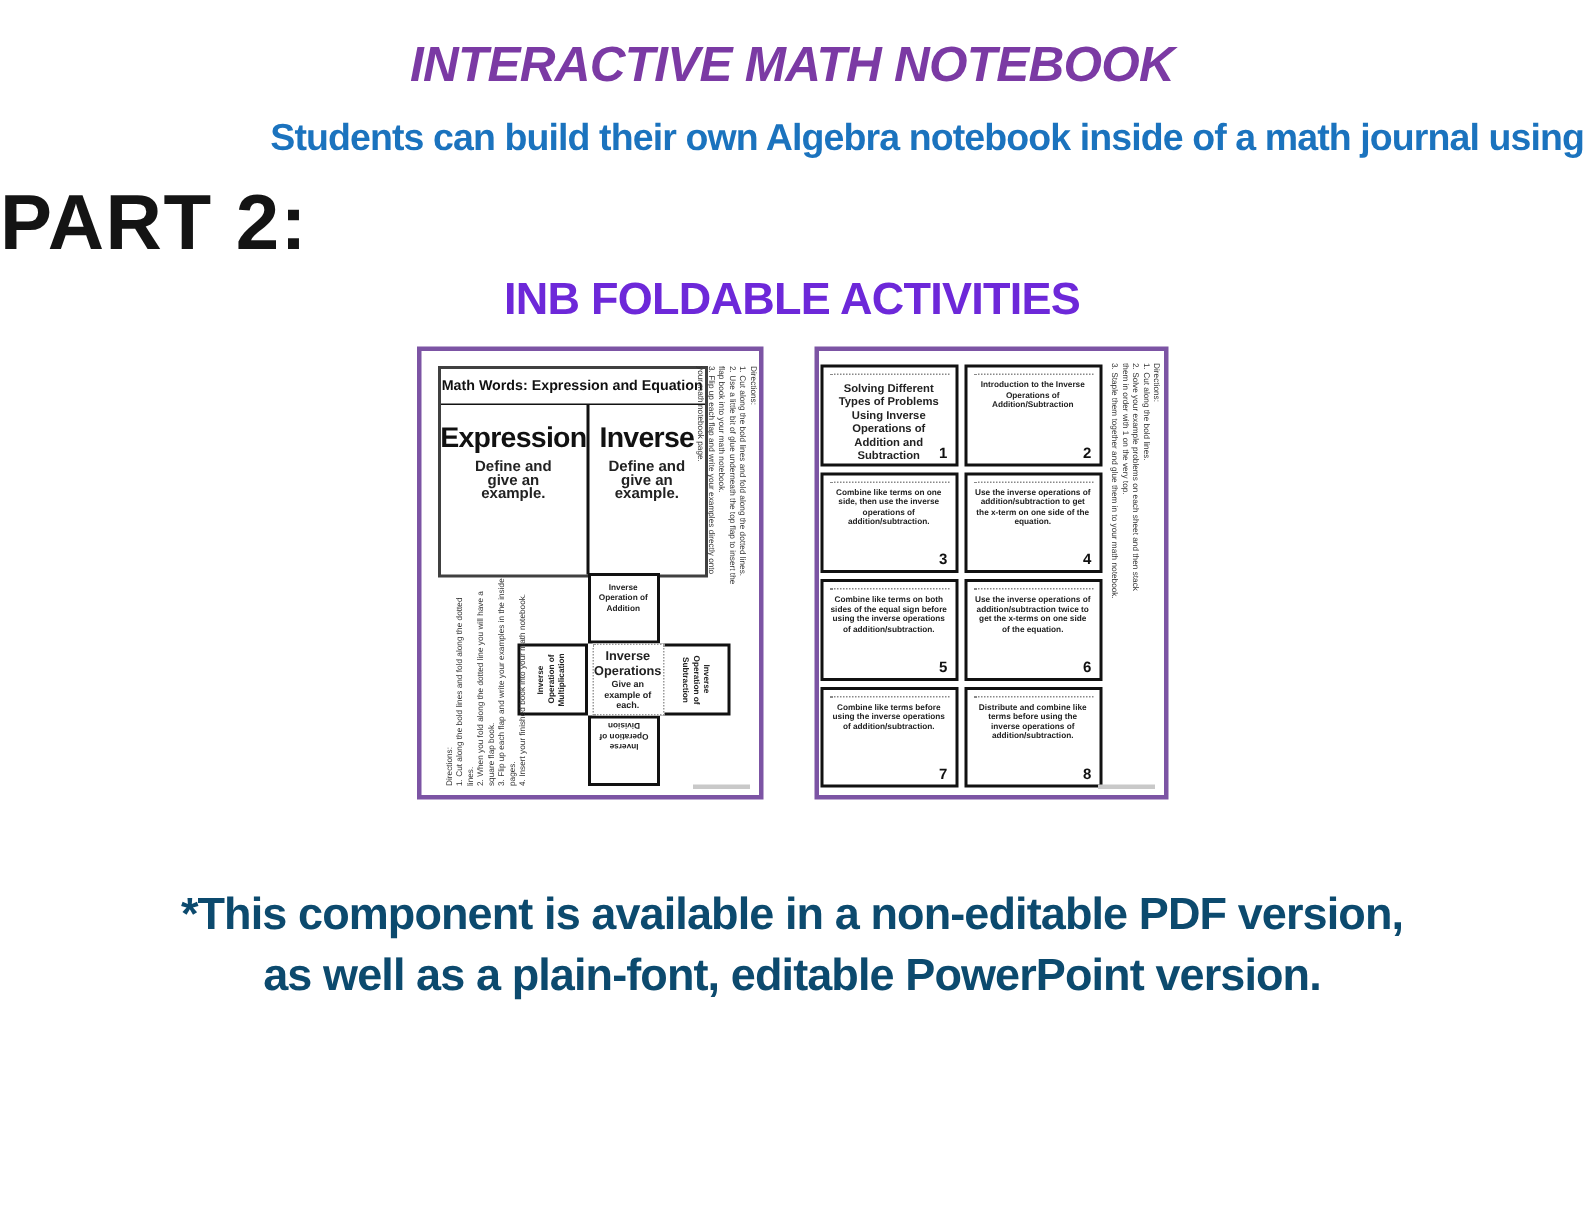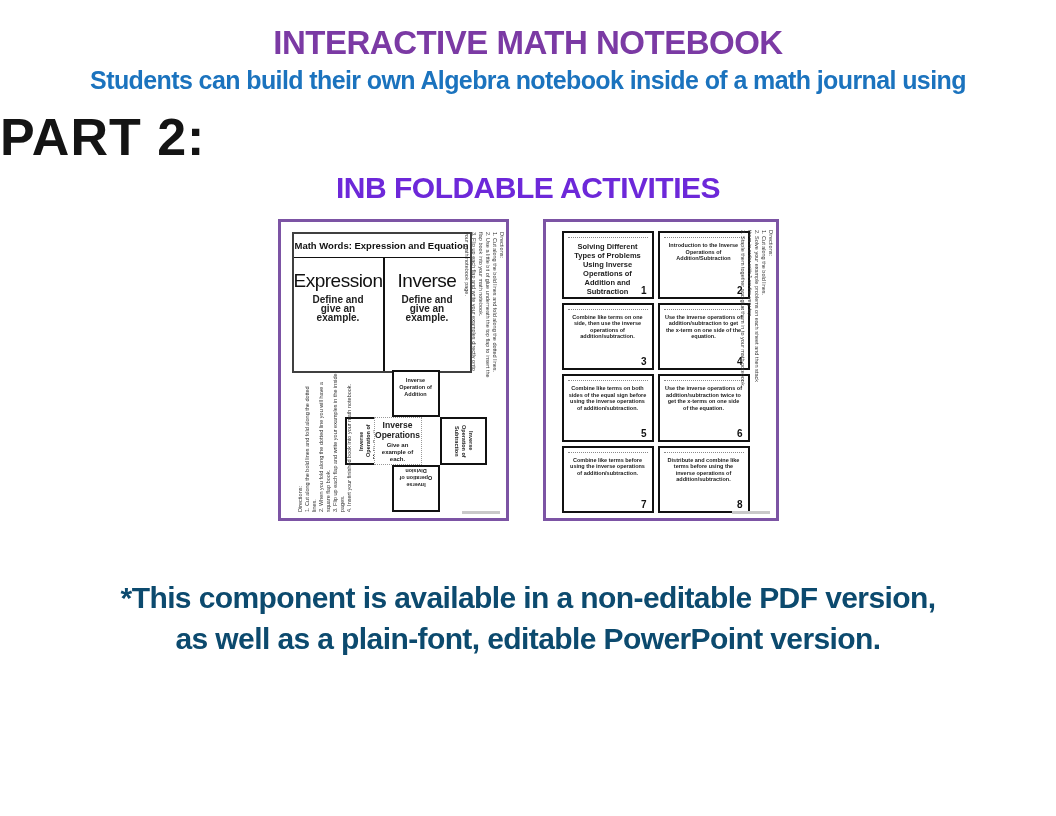--- a/index.html
+++ b/index.html
@@ -5,22 +5,23 @@
   * { box-sizing: border-box; margin: 0; padding: 0; }
   html, body { width: 1056px; height: 816px; background: #ffffff; overflow: hidden; }
   body { font-family: "Liberation Sans", sans-serif; }
 
   .page { position: relative; width: 1056px; height: 816px; }
 
   .page-title {
     margin-top: 24px; text-align: center;
     font-size: 33px; font-weight: bold; letter-spacing: -0.5px;
     color: #7B3AA4;
-  }
-  .intro { margin-top: 0; text-align: center; }
+    font-style: italic;
+  }
+  .intro { margin-top: 12px; text-align: right; }
   .intro-line {
     font-size: 25px; font-weight: bold; letter-spacing: -0.6px;
     color: #1B73BE; line-height: 37px; white-space: nowrap;
   }
   .part-heading {
     margin-top: 8px; text-align: left;
     font-size: 52px; font-weight: bold; color: #141414; letter-spacing: 1px;
   }
   .section-heading {
     margin-top: 4px; text-align: center;
@@ -38,50 +39,50 @@
     border: 2px solid #404040; display: flex; flex-direction: column;
   }
   .fb-header {
     height: 24px; border-bottom: 1.5px solid #111;
     display: flex; align-items: center; justify-content: center;
     font-size: 9.5px; font-weight: bold; color: #111; text-align: center;
   }
   .fb-cols { flex: 1; display: flex; }
   .fb-col { flex: 1; padding-top: 12px; text-align: center; }
   .fb-col + .fb-col { border-left: 2px solid #111; }
-  .fb-heading { font-size: 19px; font-weight: normal; color: #111; letter-spacing: -0.5px; }
+  .fb-heading { font-size: 19px; font-weight: bold; color: #111; letter-spacing: -0.5px; }
   .fb-sub { margin: 3px auto 0; width: 72px; font-size: 10px; font-weight: bold; color: #222; line-height: 9px; }
 
   .v-dirs {
     position: absolute; color: #333; font-size: 5.5px; line-height: 7px;
     white-space: pre-line; writing-mode: vertical-rl;
   }
   .dirs-flipbook { left: 196px; top: 10px; height: 148px; width: 28px; }
   .dirs-cross { left: 16px; top: 150px; height: 140px; width: 28px; transform: rotate(180deg); }
 
   .cross { position: absolute; left: 64px; top: 148px; width: 142px; height: 142px; }
   .flap { position: absolute; background: #fff; border: 2px solid #111; overflow: hidden; }
   .flap-top    { left: 47px; top: 0;    width: 48px; height: 47px; }
   .flap-left   { left: 0;    top: 47px; width: 47px; height: 48px; }
   .flap-right  { left: 95px; top: 47px; width: 47px; height: 48px; }
   .flap-bottom { left: 47px; top: 95px; width: 48px; height: 47px; }
-  .cross-center{ position: absolute; left: 29px; top: 47px; width: 48px; height: 48px;
+  .cross-center{ position: absolute; left: 50px; top: 47px; width: 48px; height: 48px;
                  background: #fff; border: 1px dotted #999; z-index: 2;
                  display: flex; flex-direction: column; justify-content: center; text-align: center; }
   .flap-text { font-size: 5.5px; line-height: 7px; font-weight: bold; color: #222; text-align: center; display: block; }
   .flap-top .flap-text { padding-top: 5px; }
   .flap-bottom .flap-text { padding-top: 28px; transform: rotate(180deg); }
   .flap-left .flap-text  { writing-mode: vertical-rl; transform: rotate(180deg); height: 100%; margin: 0 auto; }
   .flap-right .flap-text { writing-mode: vertical-rl; height: 100%; margin: 0 auto; }
   .cc-heading { font-size: 8.5px; font-weight: bold; color: #222; line-height: 10px; }
   .cc-sub { margin-top: 2px; font-size: 6px; font-weight: bold; color: #222; line-height: 7px; }
 
   
   .cards {
-    position: absolute; left: 16px; top: 9px; width: 188px; height: 282px;
+    position: absolute; left: 1px; top: 9px; width: 188px; height: 282px;
     display: grid; grid-template-columns: 1fr 1fr; grid-template-rows: repeat(4, 1fr); gap: 4px;
   }
   .card { position: relative; border: 2.5px solid #111; background: #fff; padding: 9px 5px 2px; overflow: hidden; }
   .card::before { content: ""; position: absolute; top: 4px; left: 4px; right: 4px; border-top: 1.5px dotted #888; }
   .card-text { font-size: 5.5px; line-height: 6.5px; font-weight: bold; color: #222; text-align: center; }
   .card-large .card-text { font-size: 7.5px; line-height: 9px; }
   .card-number { position: absolute; right: 5px; bottom: 1px; font-size: 10px; font-weight: bold; color: #111; }
   .dirs-cards { left: 202px; top: 8px; height: 160px; width: 26px; }
 
   .watermark { position: absolute; right: 6px; bottom: 4px; width: 38px; height: 3px; background: #c9c9c9; }

